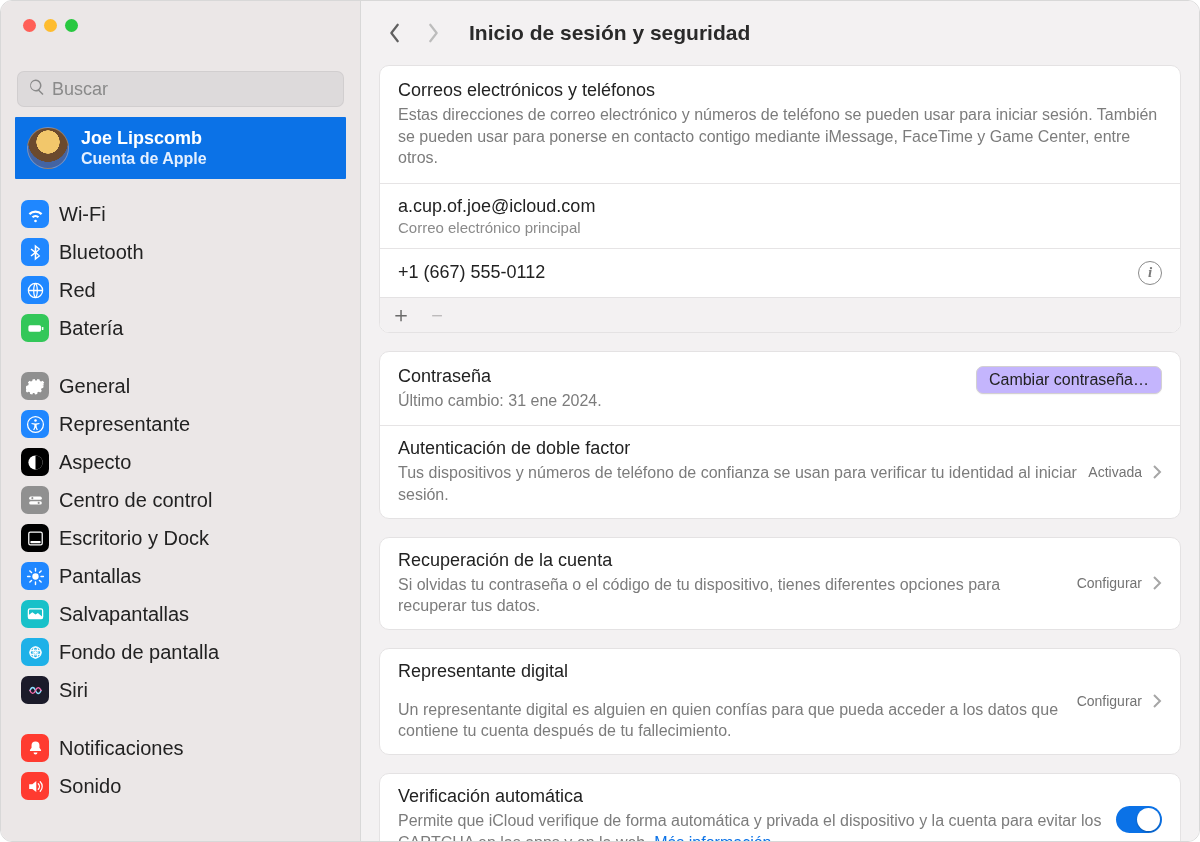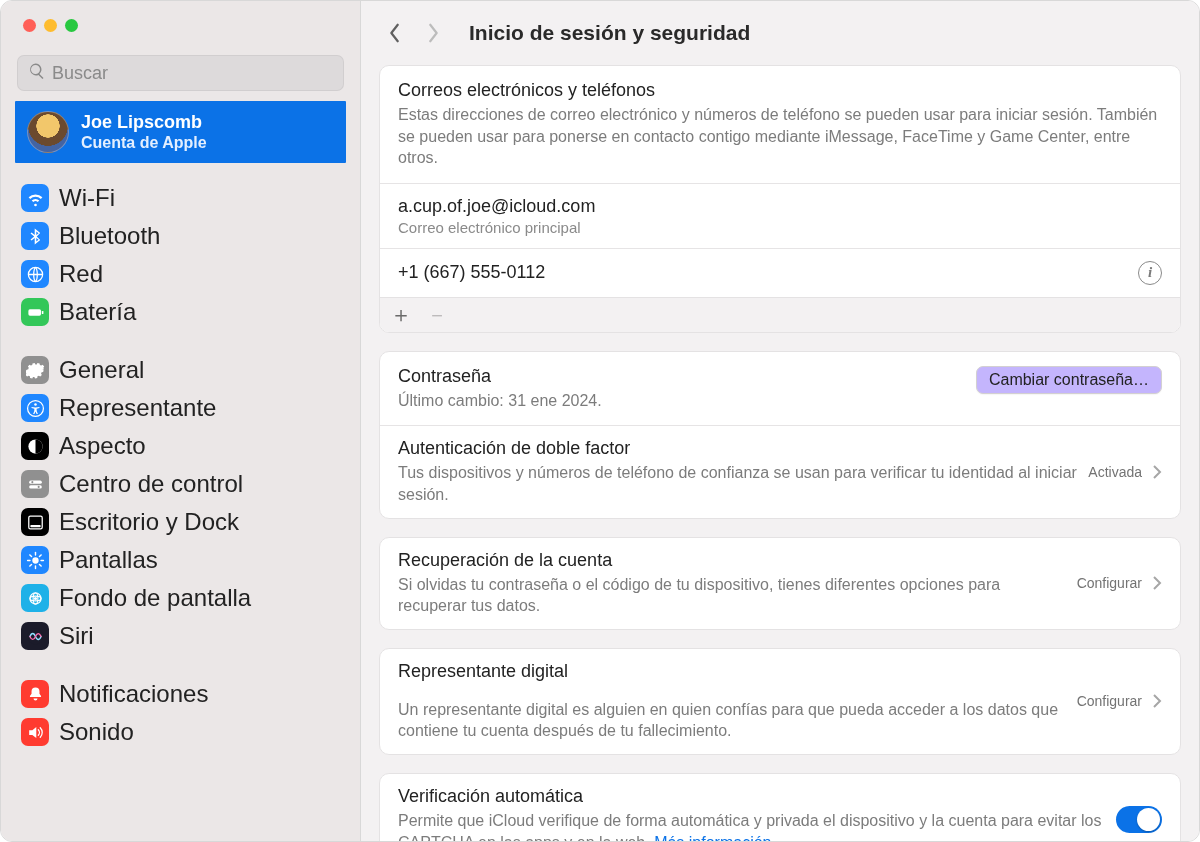--- a/index.html
+++ b/index.html
@@ -4,34 +4,34 @@
 <style>
 * { margin: 0; padding: 0; box-sizing: border-box; font-family: -apple-system, BlinkMacSystemFont, "Segoe UI", Helvetica, Arial, sans-serif; }
 body { background: #fff; width: 1200px; height: 842px; overflow: hidden; }
 .window { display: flex; width: 100%; height: 100%; border-radius: 12px; overflow: hidden; border: 1px solid #d8d8d8; background: #fff; }
 .sidebar { width: 360px; background: #ebe7e7; display: flex; flex-direction: column; padding: 0; border-right: 1px solid #d8d8d8; }
 .traffic-lights { display: flex; gap: 8px; padding: 18px 0 0 22px; height: 50px; align-items: flex-start; }
 .tl { width: 13px; height: 13px; border-radius: 50%; }
 .tl.red { background: #ff5f57; }
 .tl.yellow { background: #febc2e; }
 .tl.green { background: #28c840; }
-.search-wrap { padding: 0 16px 10px 16px; margin-top: 4px; }
+.search-wrap { padding: 0 16px 10px 16px; margin-top: 20px; }
 .search { display: flex; align-items: center; background: #dddadb; border-radius: 7px; height: 36px; padding: 0 10px; border: 1px solid rgba(0,0,0,0.05); }
 .search svg { width: 18px; height: 18px; fill: #8a8a8a; flex-shrink: 0; }
 .search input { border: none; background: transparent; outline: none; font-size: 18px; color: #3a3a3a; margin-left: 6px; width: 100%; }
 .search input::placeholder { color: #8a8a8a; }
 .account-card { margin: 0 14px 16px 14px; background: #0b72e7; border-radius: 1px; display: flex; align-items: center; padding: 10px 12px; gap: 12px; }
 .avatar { width: 42px; height: 42px; border-radius: 50%; background: radial-gradient(circle at 50% 35%, #f2c76b 0 35%, #6b4a2e 36% 60%, #4364a3 61% 100%); flex-shrink: 0; border: 1px solid rgba(255,255,255,0.3); }
 .account-text .name { color: #fff; font-weight: 600; font-size: 18px; }
 .account-text .sub { color: #e3efff; font-size: 16px; margin-top: 1px; font-weight: bold; }
 .nav { padding: 0 14px; overflow-y: auto; flex: 1; }
 .nav-group { margin-bottom: 20px; }
 .nav-item { display: flex; align-items: center; gap: 10px; height: 38px; border-radius: 7px; padding: 0 6px; cursor: default; }
 .nav-item .icon { width: 28px; height: 28px; border-radius: 7px; display: flex; align-items: center; justify-content: center; color: #fff; flex-shrink: 0; }
-.nav-item .label { font-size: 24px; color: #222; }
+.nav-item .label { font-size: 20px; color: #222; }
 .content { flex: 1; background: #f3f1f2; display: flex; flex-direction: column; overflow: hidden; }
 .header { height: 64px; display: flex; align-items: center; padding: 0 22px; gap: 14px; }
 .navbtn { width: 24px; height: 24px; display: flex; align-items: center; justify-content: center; }
 .navbtn svg { width: 18px; height: 22px; }
 .navbtn.back svg { stroke: #606060; }
 .navbtn.fwd svg { stroke: #bcbcbc; }
 .title { font-size: 21px; font-weight: 700; color: #2a2a2a; margin-left: 10px; }
 .scroll { overflow-y: auto; padding: 0 18px 20px 18px; flex: 1; }
 .card { background: #fff; border: 1px solid #e4e2e3; border-radius: 10px; margin-bottom: 18px; overflow: hidden; }
 .card-pad { padding: 14px 18px; }
@@ -187,20 +187,29 @@
                   <line x1="4.9" y1="4.9" x2="7" y2="7"></line>
                   <line x1="17" y1="17" x2="19.1" y2="19.1"></line>
                   <line x1="4.9" y1="19.1" x2="7" y2="17"></line>
                   <line x1="17" y1="7" x2="19.1" y2="4.9"></line>
                 </g>
               </svg>
             </div>
             <div class="label">Pantallas</div>
           </div>
           <div class="nav-item">
+            <div class="icon" style="background: rgb(23, 193, 201);">
+              <svg viewBox="0 0 24 24" fill="#fff">
+                <rect x="3" y="5" width="18" height="12" rx="2" fill="none" stroke="#fff" stroke-width="1.6"></rect>
+                <path d="M3 13l5-4 4 3 3-2 6 5v1a2 2 0 01-2 2H5a2 2 0 01-2-2z"></path>
+              </svg>
+            </div>
+            <div class="label">Salvapantallas</div>
+          </div>
+          <div class="nav-item">
             <div class="icon" style="background: rgb(30, 177, 232);">
               <svg viewBox="0 0 24 24" fill="#fff">
                 <circle cx="12" cy="12" r="7" fill="none" stroke="#fff" stroke-width="1.6"></circle>
                 <circle cx="12" cy="12" r="2"></circle>
                 <g fill="none" stroke="#fff" stroke-width="1.4">
                   <ellipse cx="12" cy="12" rx="7" ry="3"></ellipse>
                   <ellipse cx="12" cy="12" rx="3" ry="7"></ellipse>
                 </g>
               </svg>
             </div>

